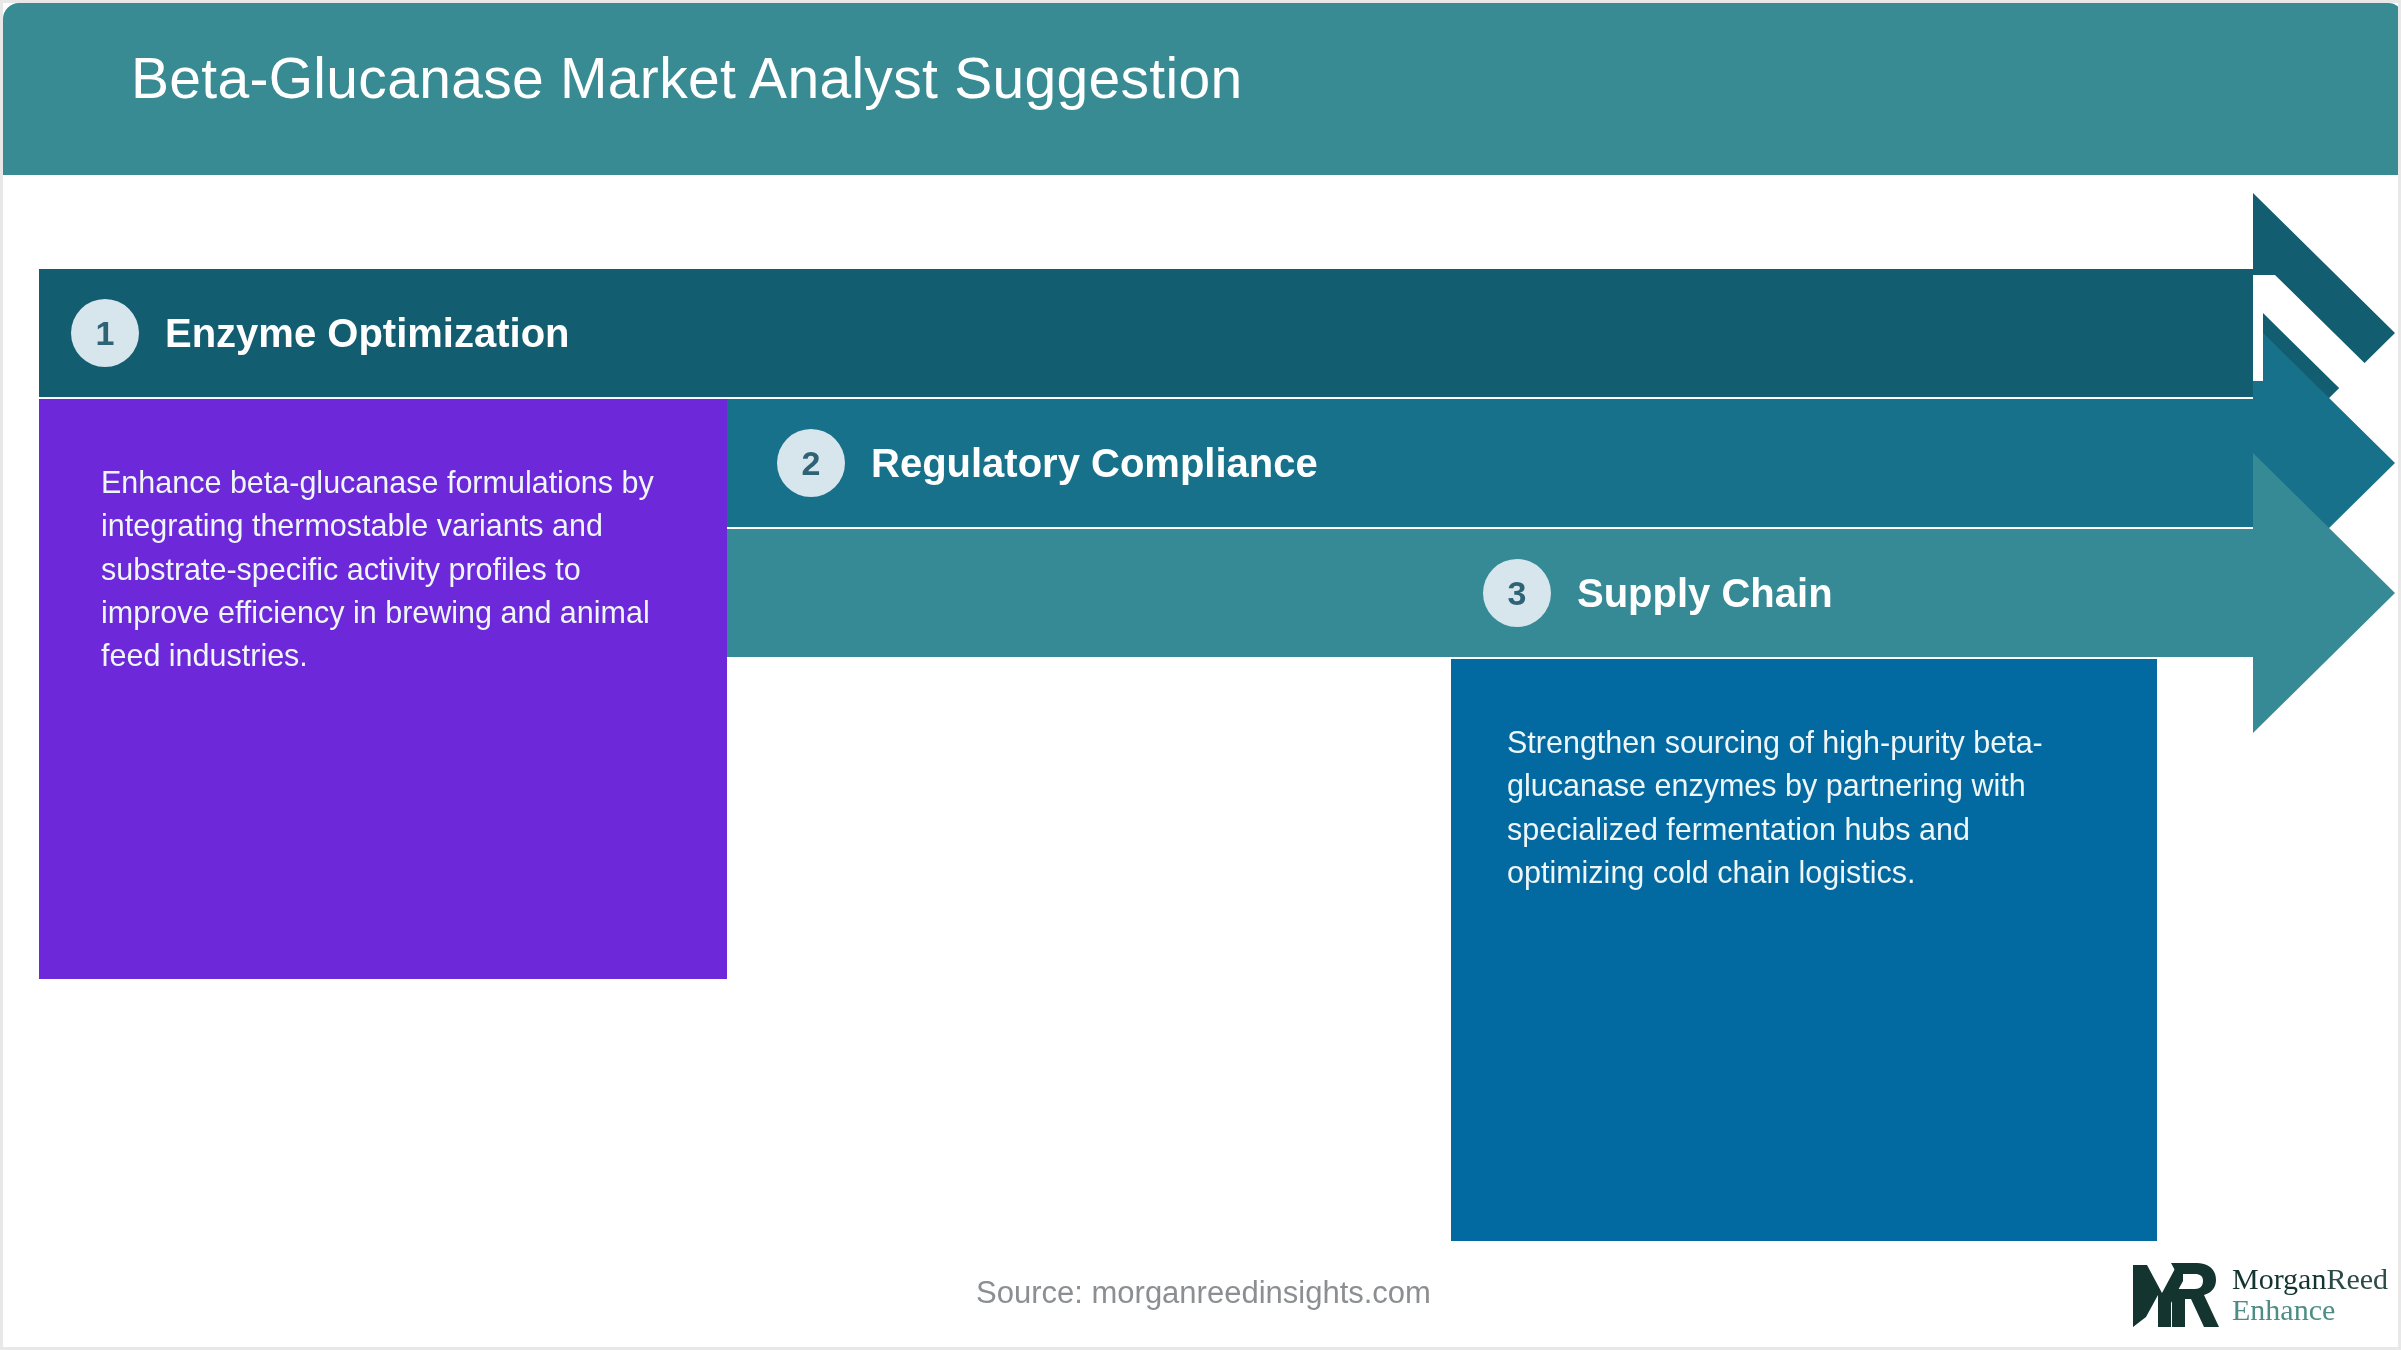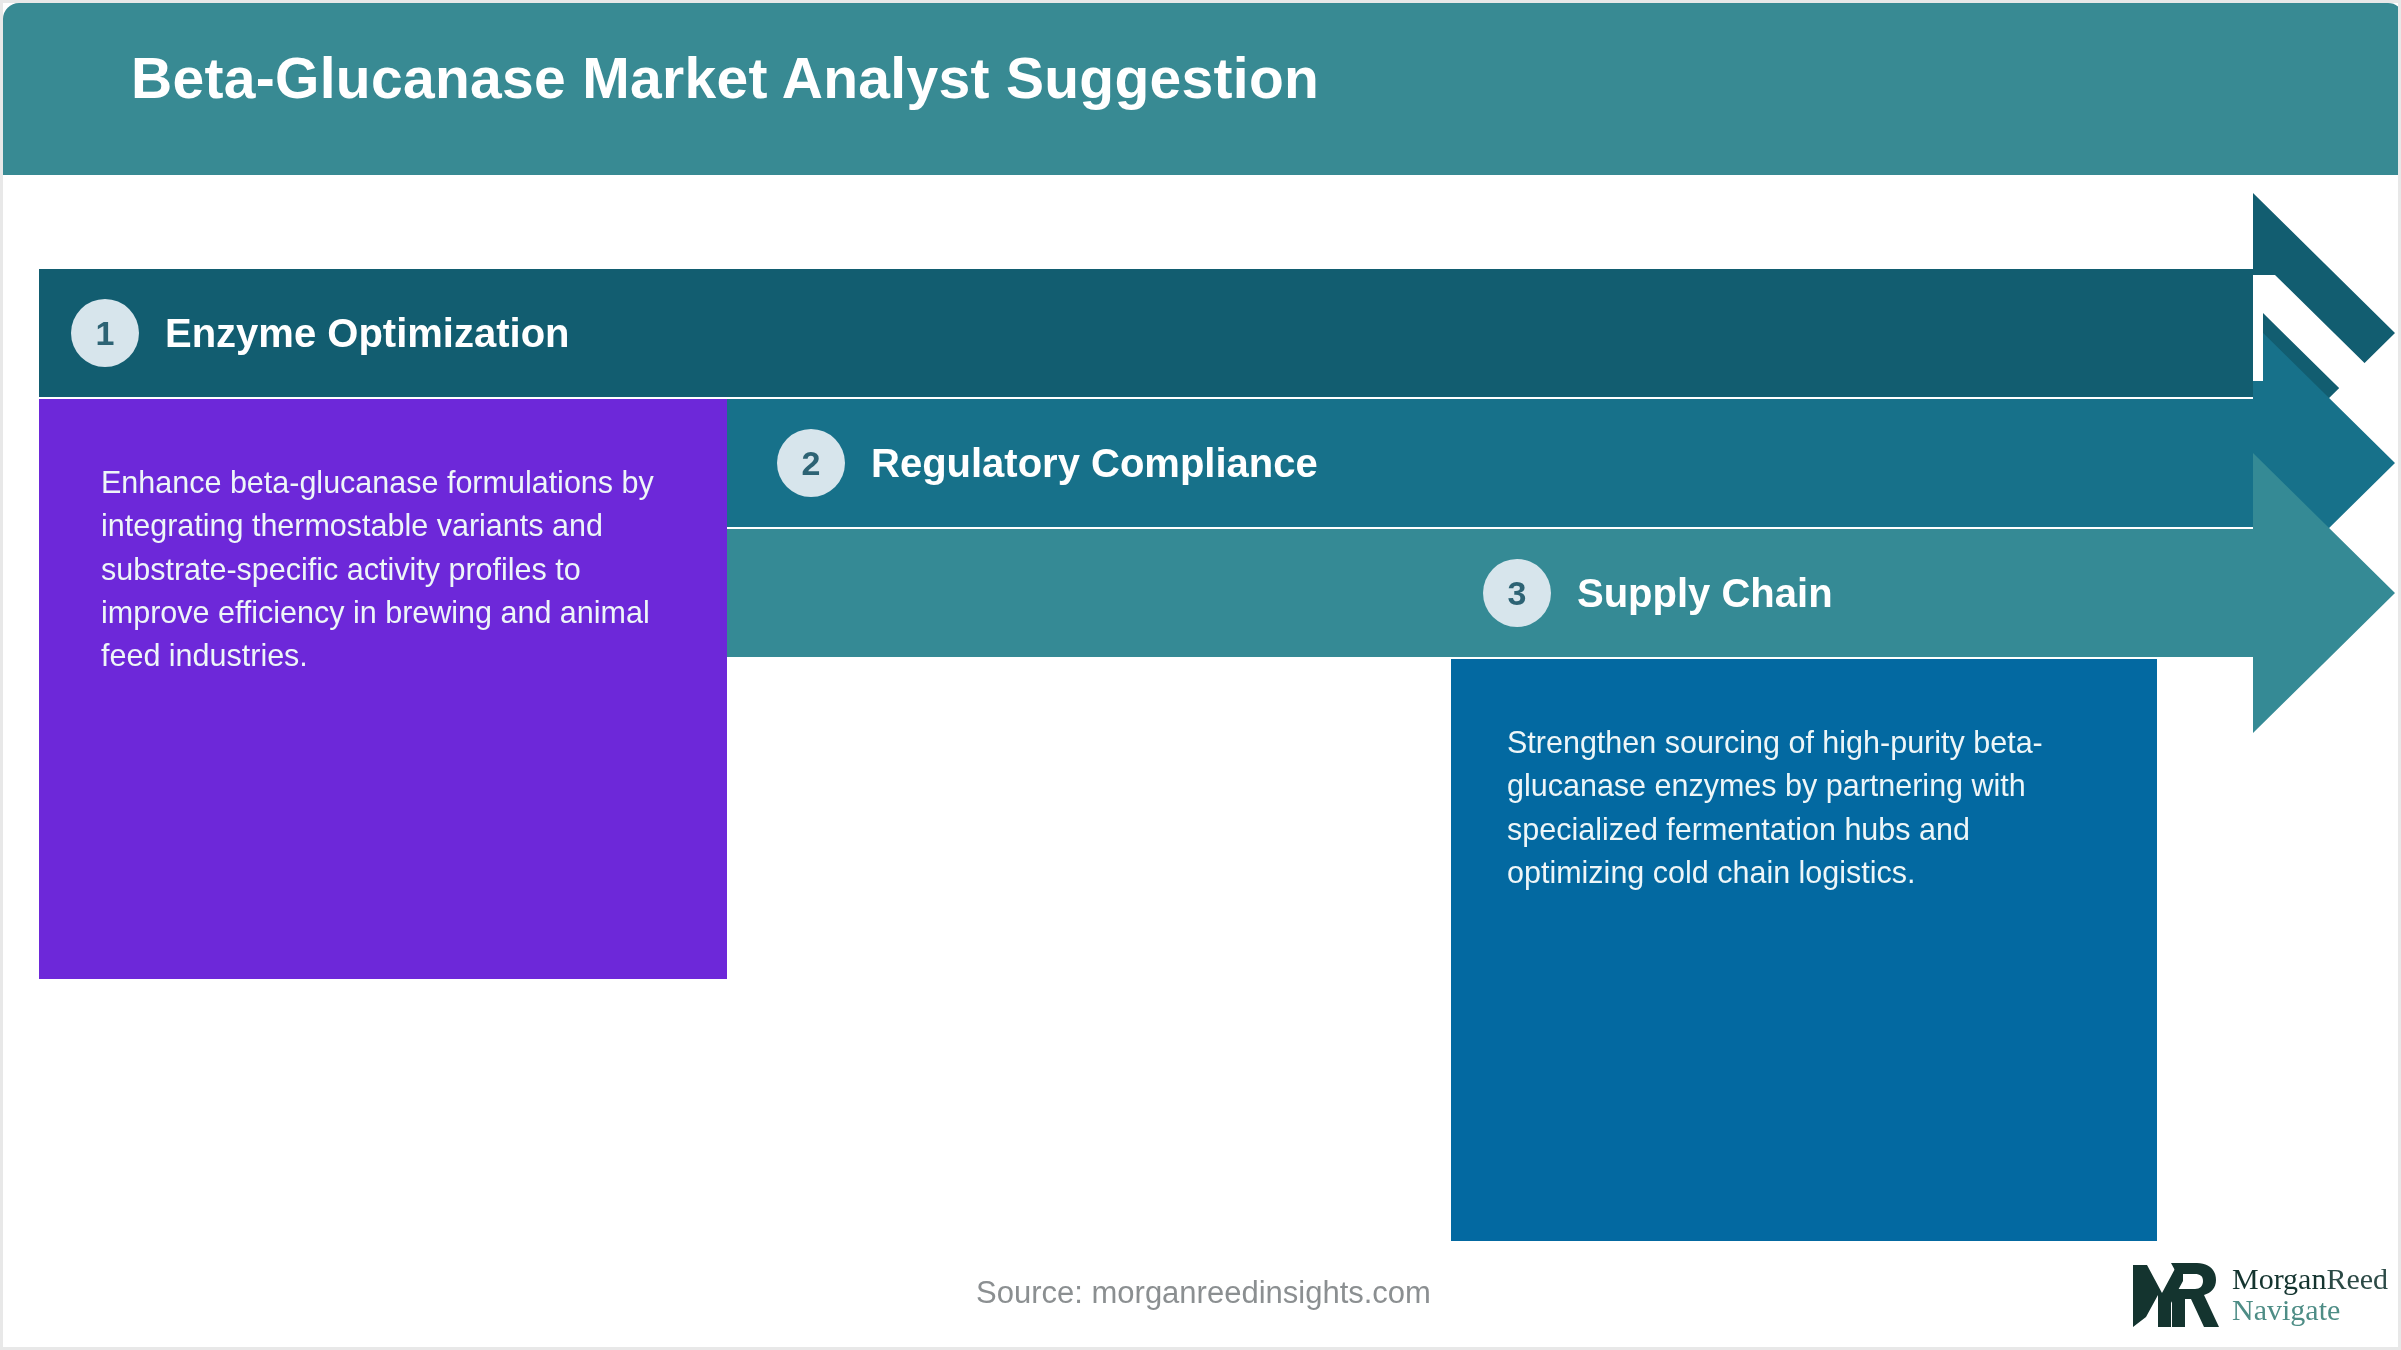--- a/index.html
+++ b/index.html
@@ -31,21 +31,21 @@
     background: #388a93;
     border-top-left-radius: 16px;
     border-top-right-radius: 16px;
   }
   #title-text {
     position: absolute;
     left: 128px;
     top: 42px;
     color: #ffffff;
     font-size: 57px;
-    font-weight: bold;
+    font-weight: normal;
     letter-spacing: 0.3px;
     white-space: nowrap;
   }
 
   
   #arrows {
     position: absolute;
     left: 0;
     top: 0;
     width: 2401px;
@@ -179,17 +179,17 @@
 
   <div id="source-note">Source: morganreedinsights.com</div>
 
   <div id="logo">
     <svg id="logo-mark" width="90" height="72" viewBox="0 0 90 72" xmlns="http://www.w3.org/2000/svg" aria-hidden="true">
       <path d="M2,68 L2,6 L16,6 L31,34 L46,6 L52,6 L52,22 L40,44 L40,68 L27,68 L27,36 L15,58 L2,68 Z" fill="#14342f"></path>
       <path d="M40,4 L66,4 C78,4 85,11 85,21 C85,29 80,34 73,36 L88,68 L73,68 L60,40 L54,40 L54,68 L41,68 L41,30 L64,30 C69,30 72,27 72,22 C72,17 69,15 64,15 L46,15 Z" fill="#14342f"></path>
     </svg>
     <div id="logo-words">
       <div id="logo-line1"><span>Morgan</span><span class="reed">Reed</span></div>
-      <div id="logo-line2">Navigate</div>
+      <div id="logo-line2">Enhance</div>
     </div>
   </div>
 
 </div>
 
 </body></html>

